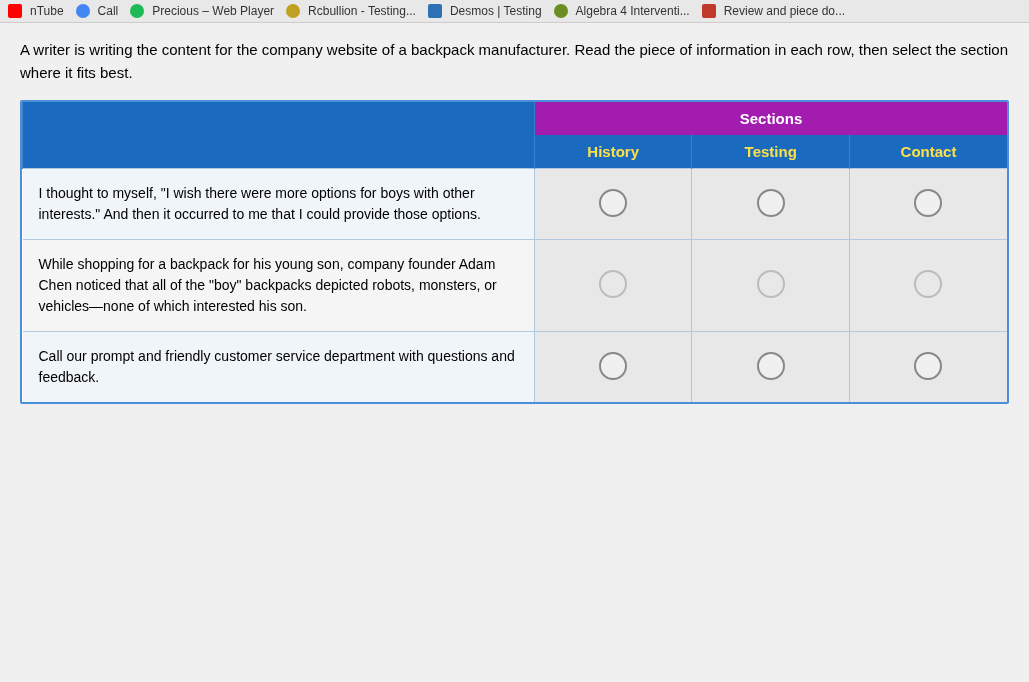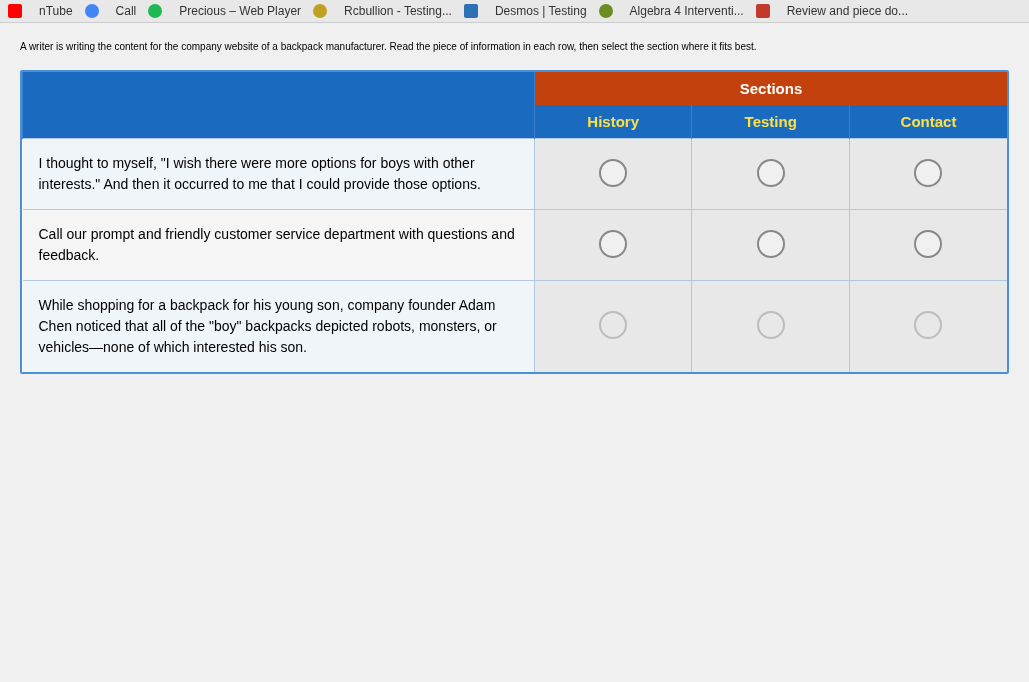--- a/index.html
+++ b/index.html
@@ -25,21 +25,21 @@
       gap: 12px;
       font-size: 12px;
       border-bottom: 1px solid #ccc;
       white-space: nowrap;
       overflow: hidden;
     }
 
     .browser-tab {
       display: flex;
       align-items: center;
-      gap: 17px;
+      gap: 8px;
       color: #333;
       cursor: pointer;
     }
 
     .tab-icon {
       width: 14px;
       height: 14px;
       border-radius: 2px;
       display: inline-block;
       flex-shrink: 0;
@@ -52,40 +52,40 @@
     .icon-desmos { background: #2d70b3; border-radius: 2px; }
     .icon-algebra { background: #6b8e23; border-radius: 50%; }
     .icon-review { background: #c0392b; }
 
     .main-content {
       padding: 16px 20px;
       background: #f0f0f0;
     }
 
     .instruction-text {
-      font-size: 10px;
+      font-size: 15px;
       line-height: 1.5;
       color: #000;
       margin-bottom: 16px;
     }
 
     .table-wrapper {
       border: 2px solid #4a90d9;
       border-radius: 2px;
       overflow: hidden;
       background: white;
     }
 
     table {
       width: 100%;
       border-collapse: collapse;
     }
 
     .sections-header {
-      background: #c2410c;
+      background: #a21caf;
       color: white;
       text-align: center;
       font-weight: bold;
       font-size: 15px;
       padding: 8px;
     }
 
     .col-header {
       background: #1a6bbf;
       color: #fde047;
@@ -210,42 +210,42 @@
           </td>
           <td class="row-radio-cell">
             <span class="radio-circle"></span>
           </td>
           <td class="row-radio-cell">
             <span class="radio-circle"></span>
           </td>
         </tr>
 
         <tr>
+          <td class="row-text-cell">While shopping for a backpack for his young son, company founder Adam Chen noticed that all of the "boy" backpacks depicted robots, monsters, or vehicles—none of which interested his son.</td>
+          <td class="row-radio-cell">
+            <span class="radio-circle faded"></span>
+          </td>
+          <td class="row-radio-cell">
+            <span class="radio-circle faded"></span>
+          </td>
+          <td class="row-radio-cell">
+            <span class="radio-circle faded"></span>
+          </td>
+        </tr>
+
+        <tr>
           <td class="row-text-cell">Call our prompt and friendly customer service department with questions and feedback.</td>
           <td class="row-radio-cell">
             <span class="radio-circle"></span>
           </td>
           <td class="row-radio-cell">
             <span class="radio-circle"></span>
           </td>
           <td class="row-radio-cell">
             <span class="radio-circle"></span>
-          </td>
-        </tr>
-
-        <tr>
-          <td class="row-text-cell">While shopping for a backpack for his young son, company founder Adam Chen noticed that all of the "boy" backpacks depicted robots, monsters, or vehicles—none of which interested his son.</td>
-          <td class="row-radio-cell">
-            <span class="radio-circle faded"></span>
-          </td>
-          <td class="row-radio-cell">
-            <span class="radio-circle faded"></span>
-          </td>
-          <td class="row-radio-cell">
-            <span class="radio-circle faded"></span>
           </td>
         </tr>
 
       </tbody>
     </table>
   </div>
 
 </div>
 
 </body></html>

